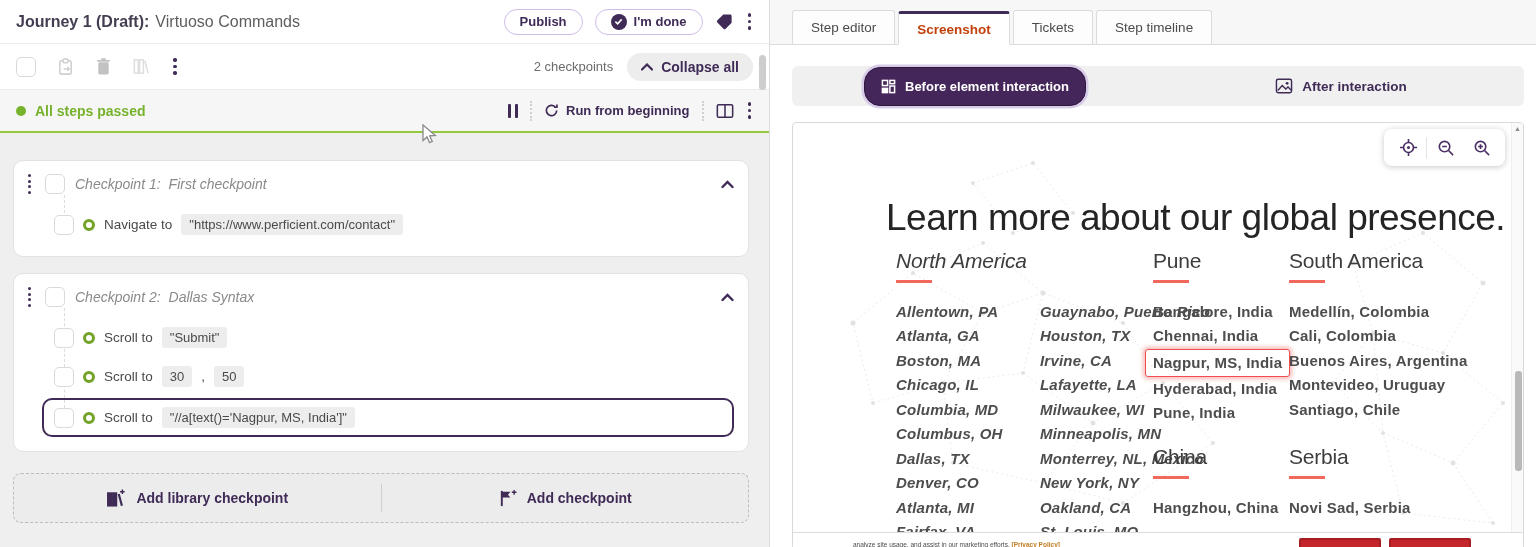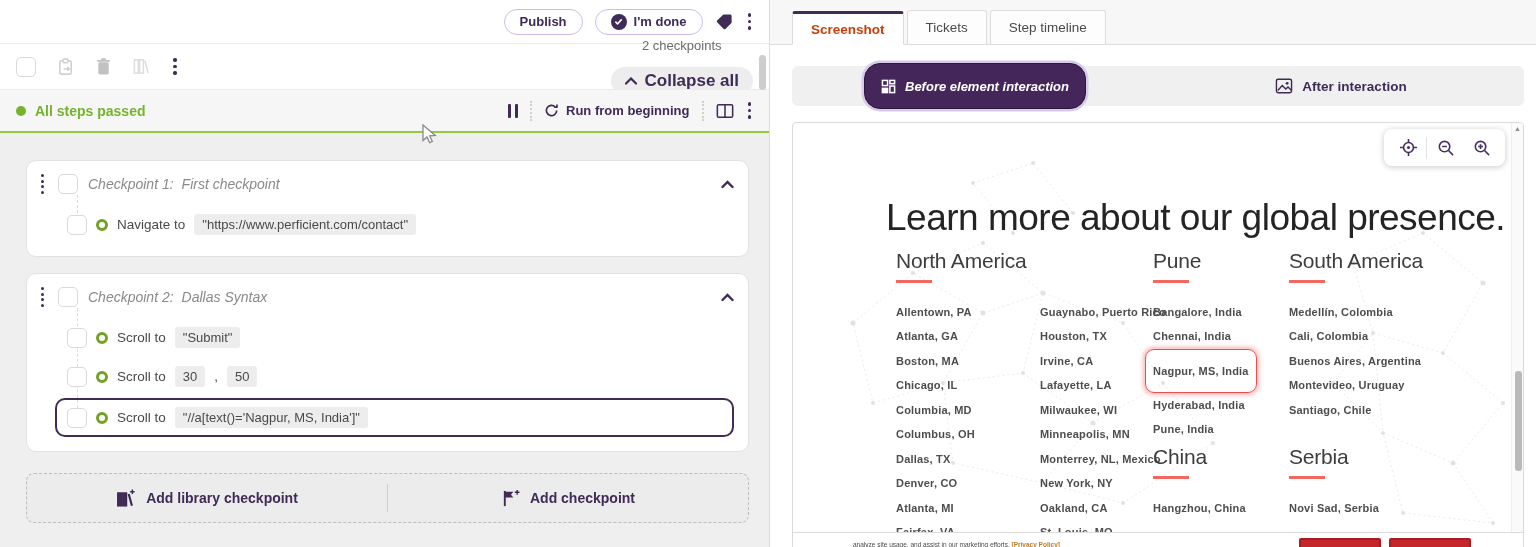--- a/index.html
+++ b/index.html
@@ -14,34 +14,34 @@
   .lp-title b { color:#443d52; font-weight:bold; margin-right:6px; }
   .lp-header-actions { margin-left:auto; display:flex; align-items:center; gap:12px; }
   .pill-btn { display:inline-flex; align-items:center; gap:7px; height:26px; padding:0 15px; border:1.5px solid #cdbce8; border-radius:14px; background:#fff; color:#3f2b56; font-size:13px; font-weight:bold; cursor:pointer; }
   .check-circle { width:16px; height:16px; border-radius:50%; background:#3f2b56; color:#fff; font-size:10px; display:flex; align-items:center; justify-content:center; }
   .icon-btn { background:none; border:none; color:#3f2b56; display:flex; align-items:center; cursor:pointer; }
   .kebab { display:inline-flex; flex-direction:column; gap:3px; padding:2px; }
   .kebab i { width:3.5px; height:3.5px; border-radius:50%; background:#3f2b56; }
 
   .lp-toolbar { position:absolute; top:44px; left:0; right:0; height:46px; background:#fff; display:flex; align-items:center; padding:0 16px; gap:20px; border-bottom:1px solid #ececec; }
   .cbx { width:20px; height:20px; border:1.5px solid #d9d9d9; border-radius:5px; background:#fff; flex:none; }
-  .tb-right { margin-left:auto; display:flex; align-items:center; gap:14px;flex-direction:column; }
+  .tb-right { margin-left:auto; display:flex; align-items:center; gap:14px; }
   .count-label { font-size:13px; color:#6b6b6b; }
-  .collapse-pill { display:inline-flex; align-items:center; gap:8px; height:28px; padding:0 14px; border-radius:15px; background:#ededed; border:none; color:#3f2b56; font-size:17px; font-weight:bold; cursor:pointer; }
+  .collapse-pill { display:inline-flex; align-items:center; gap:8px; height:28px; padding:0 14px; border-radius:15px; background:#ededed; border:none; color:#3f2b56; font-size:14px; font-weight:bold; cursor:pointer; }
 
   .lp-status { position:absolute; top:90px; left:0; right:0; height:43px; background:#f6f6f6; border-bottom:2.5px solid #94c93d; display:flex; align-items:center; padding:0 16px; }
   .status-left { display:flex; align-items:center; gap:9px; color:#76b22c; font-size:14px; font-weight:bold; }
   .status-dot { width:10px; height:10px; border-radius:50%; background:#76b22c; }
   .status-right { margin-left:auto; display:flex; align-items:center; gap:12px; color:#3f2b56; }
   .dot-sep { width:0; height:20px; border-left:2px dotted #cfcfcf; }
   .run-btn { display:flex; align-items:center; gap:7px; font-size:13px; font-weight:bold; color:#3f2b56; background:none; border:none; cursor:pointer; }
   .pause-icon { display:flex; gap:3.5px; }
   .pause-icon i { width:3.5px; height:14px; background:#3f2b56; border-radius:1px; }
 
-  .lp-body { position:absolute; top:133px; left:0; right:0; bottom:0; padding:27px 20px 0 26px; overflow:hidden; }
+  .lp-body { position:absolute; top:133px; left:0; right:0; bottom:0; padding:27px 20px 0 13px; overflow:hidden; }
   .cp-card { position:relative; background:#fff; border:1px solid #e2e2e2; border-radius:10px; padding:8px 14px 14px 12px; margin-bottom:16px; }
   .cp-head { position:relative; display:flex; align-items:center; gap:10px; height:30px; }
   .handle { display:flex; flex-direction:column; gap:2.5px; margin-right:2px; padding:2px; }
   .handle i { width:3px; height:3px; border-radius:50%; background:#3f2b56; }
   .cp-title { font-size:14px; font-style:italic; color:#8a8a8a; }
   .cp-title b { font-weight:normal; margin-right:8px; }
   .cp-chevron { margin-left:auto; color:#3f2b56; cursor:pointer; background:none; border:none; display:flex; }
   .cp-steps { position:relative; margin-top:8px; }
   .cp-connector { position:absolute; left:38px; top:-12px; bottom:24px; border-left:1.5px dashed #dcdcdc; }
   .step-row { position:relative; display:flex; align-items:center; gap:9px; padding:7px 10px 7px 28px; margin-top:4px; }
@@ -57,43 +57,43 @@
 
   
   .right-panel { position:relative; flex:1; height:547px; background:#fff; overflow:hidden; }
   .rp-tabstrip { position:absolute; top:0; left:0; right:0; height:45px; background:#f7f7f7; border-bottom:1px solid #dcdcdc; display:flex; align-items:flex-end; padding-left:22px; }
   .tab { height:34px; padding:0 18px; display:flex; align-items:center; font-size:13.5px; color:#4a4a4a; background:#fdfdfd; border:1px solid #dcdcdc; border-bottom:none; border-radius:3px 3px 0 0; margin-right:3px; cursor:pointer; position:relative; }
   .tab.active { background:#fff; border-top:3.5px solid #3f2b56; height:34px; margin-bottom:-1px; border-bottom:1px solid #fff; font-weight:bold; color:#c2410c; }
   .tab.disabled { background:#cbcbcb; color:#9b9b9b; border-color:#c2c2c2; cursor:default; }
   .rp-below { position:absolute; top:45px; left:0; right:0; bottom:0; background:#fff; }
   .rp-toggle { position:absolute; top:21px; left:22px; right:12px; height:40px; background:#f0f0f0; border-radius:6px; display:flex; }
   .toggle-half { flex:1; display:flex; align-items:center; justify-content:center; }
-  .toggle-on { display:inline-flex; align-items:center; gap:9px; height:46px; padding:0 16px; background:#45265b; color:#fff; font-size:13px; font-weight:bold; border:1px solid #2c173d; border-radius:16px; box-shadow:0 0 0 2.5px #d7cbe8; cursor:pointer;font-style:italic; }
+  .toggle-on { display:inline-flex; align-items:center; gap:9px; height:39px; padding:0 16px; background:#45265b; color:#fff; font-size:13px; font-weight:bold; border:1px solid #2c173d; border-radius:16px; box-shadow:0 0 0 2.5px #d7cbe8; cursor:pointer; }
   .toggle-off { display:inline-flex; align-items:center; gap:9px; color:#3f2b56; font-size:13.5px; font-weight:bold; background:none; border:none; cursor:pointer; }
 
   .rp-card { position:absolute; top:77px; left:22px; right:12px; height:428px; background:#fff; border:1px solid #d9d9d9; border-radius:4px; overflow:hidden; }
   .mesh { position:absolute; inset:0; pointer-events:none; }
   .shot-toolbar { position:absolute; top:6px; right:18px; background:#fff; border-radius:8px; box-shadow:0 1px 6px rgba(0,0,0,.22); display:flex; align-items:center; height:37px; padding:0 6px; z-index:5; }
   .shot-tool { width:36px; display:flex; align-items:center; justify-content:center; color:#4a2f66; background:none; border:none; cursor:pointer; }
   .shot-tool-sep { width:1px; height:22px; background:#e3e3e3; }
   .shot-heading { position:absolute; top:74px; left:93px; font-size:37px; color:#242424; letter-spacing:-0.5px; white-space:nowrap; }
 
   .group { position:absolute; }
-  .g0 { left:103px; top:126px; }
+  .g0 { left:103px; top:126px;font-style:italic; }
   .g1 { left:360px; top:126px; }
   .g2 { left:496px; top:126px; }
   .g3 { left:360px; top:322px; }
   .g4 { left:496px; top:322px; }
   .group h3 { font-size:21px; font-weight:normal; color:#3d3d3d; letter-spacing:-0.2px; }
   .group .rule { width:36px; height:2.5px; background:#f2685c; margin-top:7px; }
   .group .cols { display:flex; gap:22px; margin-top:17px; }
   .group ul { list-style:none; width:118px; }
   .g0 ul { width:122px; }
-  .group li { font-size:11px; font-weight:bold; color:#4d4d4d; line-height:24.5px; white-space:nowrap; letter-spacing:0.2px; }
-  .hl-chip { display:inline-block; line-height:16px; padding:13px 7px; margin-left:-8px; border:1.5px solid #ef4e4e; border-radius:9px; box-shadow:0 0 4px 1.5px rgba(239,78,78,.4); }
+  .group li { font-size:15px; font-weight:bold; color:#4d4d4d; line-height:24.5px; white-space:nowrap; letter-spacing:0.2px; }
+  .hl-chip { display:inline-block; line-height:16px; padding:5px 7px; margin-left:-8px; border:1.5px solid #ef4e4e; border-radius:3px; box-shadow:0 0 4px 1.5px rgba(239,78,78,.4); }
 
   .shot-scrollbar { position:absolute; top:0; right:0; width:12px; bottom:0; background:#fafafa; border-left:1px solid #eee; }
   .shot-scroll-up { position:absolute; top:2px; left:2px; font-size:7px; color:#8a8a8a; }
   .shot-scroll-thumb { position:absolute; top:248px; left:2.5px; width:7px; height:100px; background:#b9b9b9; border-radius:3px; }
 
   .cookie-strip { position:absolute; left:0; right:0; top:409px; height:40px; background:#fff; border-top:1px solid #dcdcdc; }
   .cookie-text { position:absolute; left:60px; top:8px; font-size:6.5px; color:#4a4a4a; }
   .cookie-link { color:#bf7d22; font-weight:bold; }
   .cookie-btn { position:absolute; top:5px; width:82px; height:24px; background:#c5262c; border:2px solid #a81d23; border-radius:2px; cursor:pointer; }
   .cookie-btn.b1 { right:142px; }
@@ -102,20 +102,23 @@
   .cursor { position:absolute; left:422px; top:124px; z-index:50; pointer-events:none; }
 </style>
 </head>
 <body>
 
 <div class="app">
 
   <div class="left-panel">
 
     <div class="lp-header">
+      <div class="lp-title">
+        <b>Journey 1 (Draft):</b><span>Virtuoso Commands</span>
+      </div>
       <div class="lp-header-actions">
         <button class="pill-btn">
             <span>Publish</span>
           </button>
         <button class="pill-btn">
           <span class="check-circle">
             <svg width="9" height="9" viewBox="0 0 10 10">
                 <path d="M1.5 5.2 4 7.6 8.5 2.6" stroke="#fff" stroke-width="1.8" fill="none"></path>
               </svg>
           </span>
@@ -296,20 +299,21 @@
         </button>
       </div>
 
     </div>
     <div class="lp-scroll-thumb"></div>
   </div>
 
   <div class="right-panel">
     <div class="rp-tabstrip">
         <div id="tab-row" style="display:flex;align-items:flex-end;">
+          <button class="tab">Step editor</button>
           <button class="tab active">Screenshot</button>
           <button class="tab">Tickets</button>
           <button class="tab">Step timeline</button>
         </div>
       </div>
     <div class="rp-below">
       <div class="rp-toggle">
         <div class="toggle-half">
           <button class="toggle-on">
             <svg width="15" height="15" viewBox="0 0 16 16" fill="none" stroke="#fff" stroke-width="1.6">

